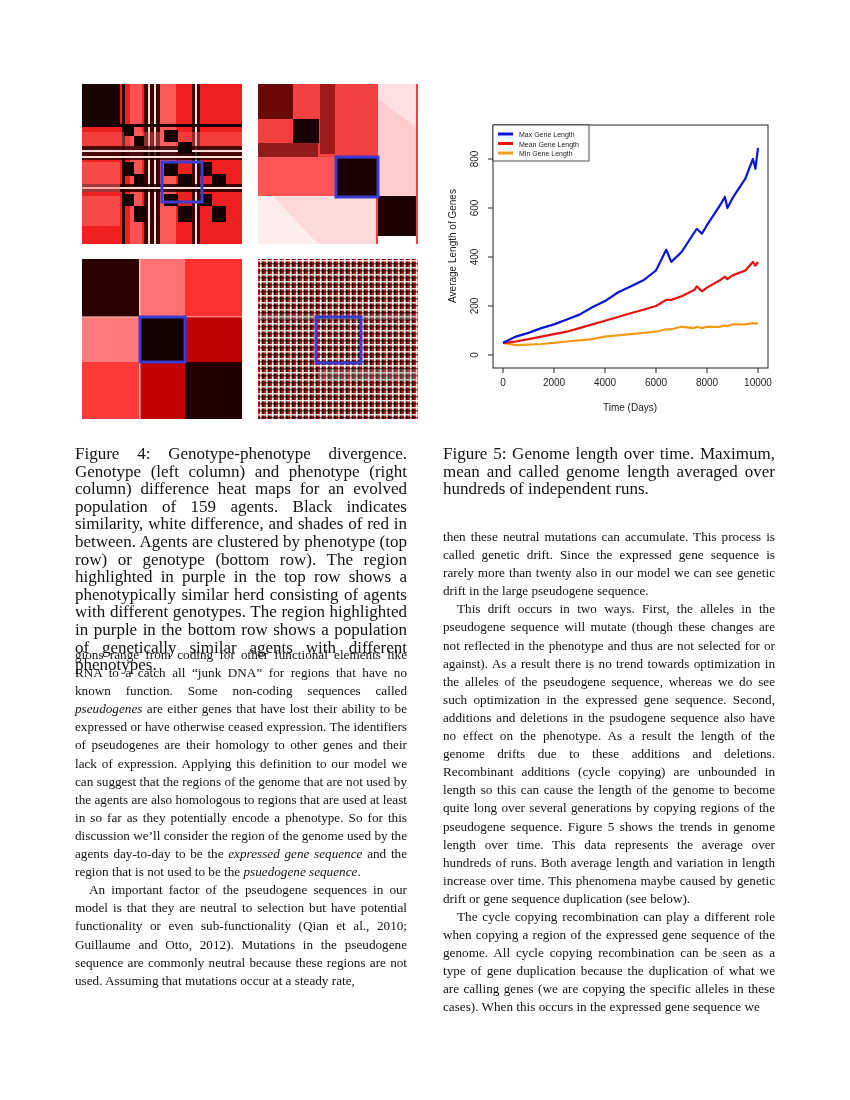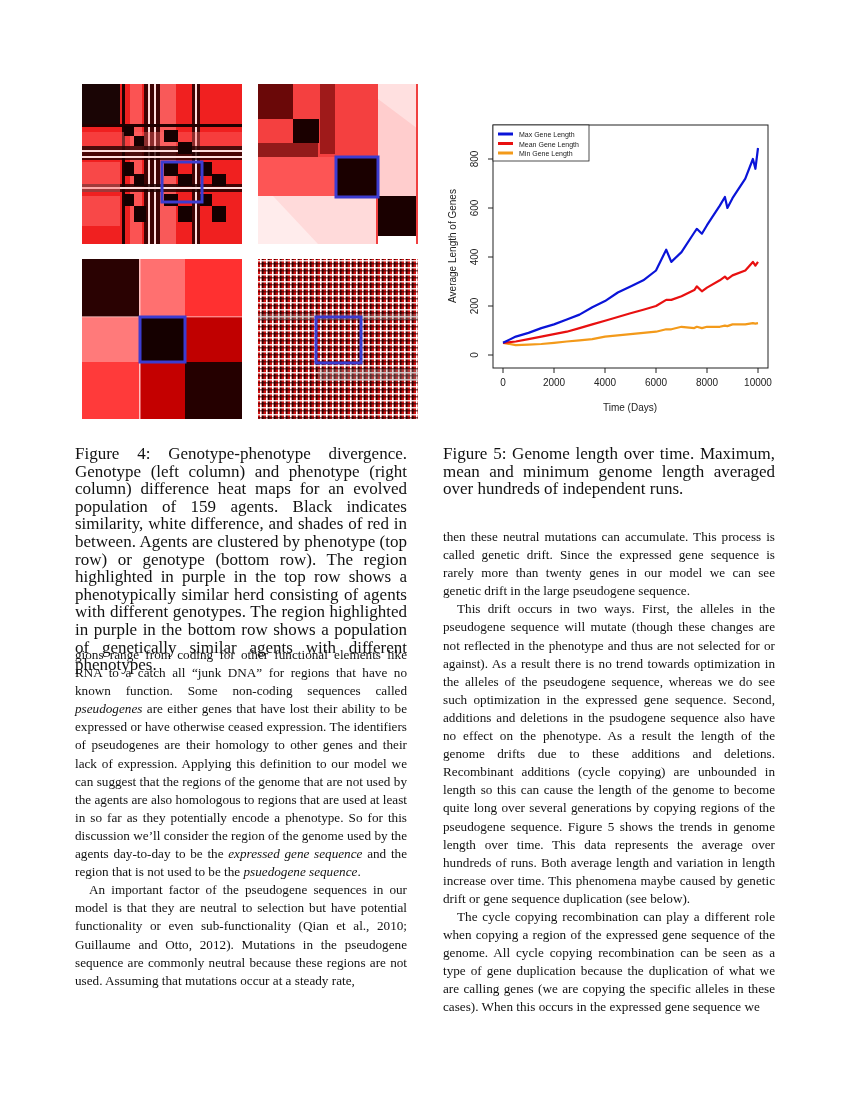--- a/index.html
+++ b/index.html
@@ -155,23 +155,23 @@
       <line x1="58" y1="16" x2="73" y2="16" stroke="#0a14d8" stroke-width="3"></line>
       <text x="79" y="19" font-size="7" fill="#222">Max Gene Length</text>
       <line x1="58" y1="25.5" x2="73" y2="25.5" stroke="#e81010" stroke-width="3"></line>
       <text x="79" y="28.5" font-size="7" fill="#222">Mean Gene Length</text>
       <line x1="58" y1="35" x2="73" y2="35" stroke="#f39a1a" stroke-width="3"></line>
       <text x="79" y="38" font-size="7" fill="#222">Min Gene Length</text>
     </svg>
 </div>
 
 <div class="caption" style="left:75px; top:445px;">Figure 4: Genotype-phenotype divergence. Genotype (left column) and phenotype (right column) difference heat maps for an evolved population of 159 agents. Black indicates similarity, white difference, and shades of red in between. Agents are clustered by phenotype (top row) or genotype (bottom row). The region highlighted in purple in the top row shows a phenotypically similar herd consisting of agents with different genotypes. The region highlighted in purple in the bottom row shows a population of genetically similar agents with different phenotypes.</div>
-<div class="caption" style="left:443px; top:445px;">Figure 5: Genome length over time. Maximum, mean and minimum genome length averaged over hundreds of independent runs.</div>
+<div class="caption" style="left:443px; top:445px;">Figure 5: Genome length over time. Maximum, mean and called genome length averaged over hundreds of independent runs.</div>
 
 <div class="text-col" id="left-col" style="left:75px; top:646px;">
     <p><span>gions range from coding for other functional elements like RNA to a catch all “junk DNA” for regions that have no known function. Some non-coding sequences called </span><em>pseudogenes</em><span> are either genes that have lost their ability to be expressed or have otherwise ceased expression. The identifiers of pseudogenes are their homology to other genes and their lack of expression. Applying this definition to our model we can suggest that the regions of the genome that are not used by the agents are also homologous to regions that are used at least in so far as they potentially encode a phenotype. So for this discussion we’ll consider the region of the genome used by the agents day-to-day to be the </span><em>expressed gene sequence</em><span> and the region that is not used to be the </span><em>psuedogene sequence</em><span>.</span></p>
     <p class="indent"><span>An important factor of the pseudogene sequences in our model is that they are neutral to selection but have potential functionality or even sub-functionality (Qian et al., 2010; Guillaume and Otto, 2012). Mutations in the pseudogene sequence are commonly neutral because these regions are not used. Assuming that mutations occur at a steady rate,</span></p>
   </div>
 <div class="text-col" id="right-col" style="left:443px; top:528px;">
-    <p><span>then these neutral mutations can accumulate. This process is called genetic drift. Since the expressed gene sequence is rarely more than twenty genes in our model we can see genetic drift in the large pseudogene sequence.</span></p>
+    <p><span>then these neutral mutations can accumulate. This process is called genetic drift. Since the expressed gene sequence is rarely more than twenty also in our model we can see genetic drift in the large pseudogene sequence.</span></p>
     <p class="indent"><span>This drift occurs in two ways. First, the alleles in the pseudogene sequence will mutate (though these changes are not reflected in the phenotype and thus are not selected for or against). As a result there is no trend towards optimization in the alleles of the pseudogene sequence, whereas we do see such optimization in the expressed gene sequence. Second, additions and deletions in the psudogene sequence also have no effect on the phenotype. As a result the length of the genome drifts due to these additions and deletions. Recombinant additions (cycle copying) are unbounded in length so this can cause the length of the genome to become quite long over several generations by copying regions of the pseudogene sequence. Figure 5 shows the trends in genome length over time. This data represents the average over hundreds of runs. Both average length and variation in length increase over time. This phenomena maybe caused by genetic drift or gene sequence duplication (see below).</span></p>
     <p class="indent"><span>The cycle copying recombination can play a different role when copying a region of the expressed gene sequence of the genome. All cycle copying recombination can be seen as a type of gene duplication because the duplication of what we are calling genes (we are copying the specific alleles in these cases). When this occurs in the expressed gene sequence we</span></p>
   </div>
 
 </body></html>

